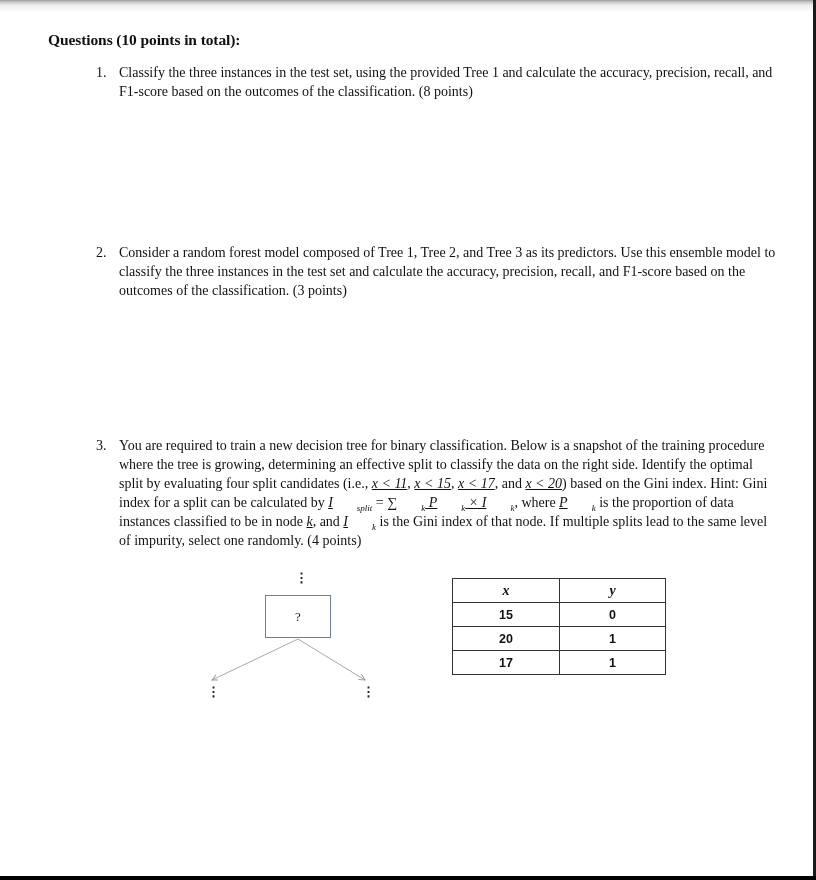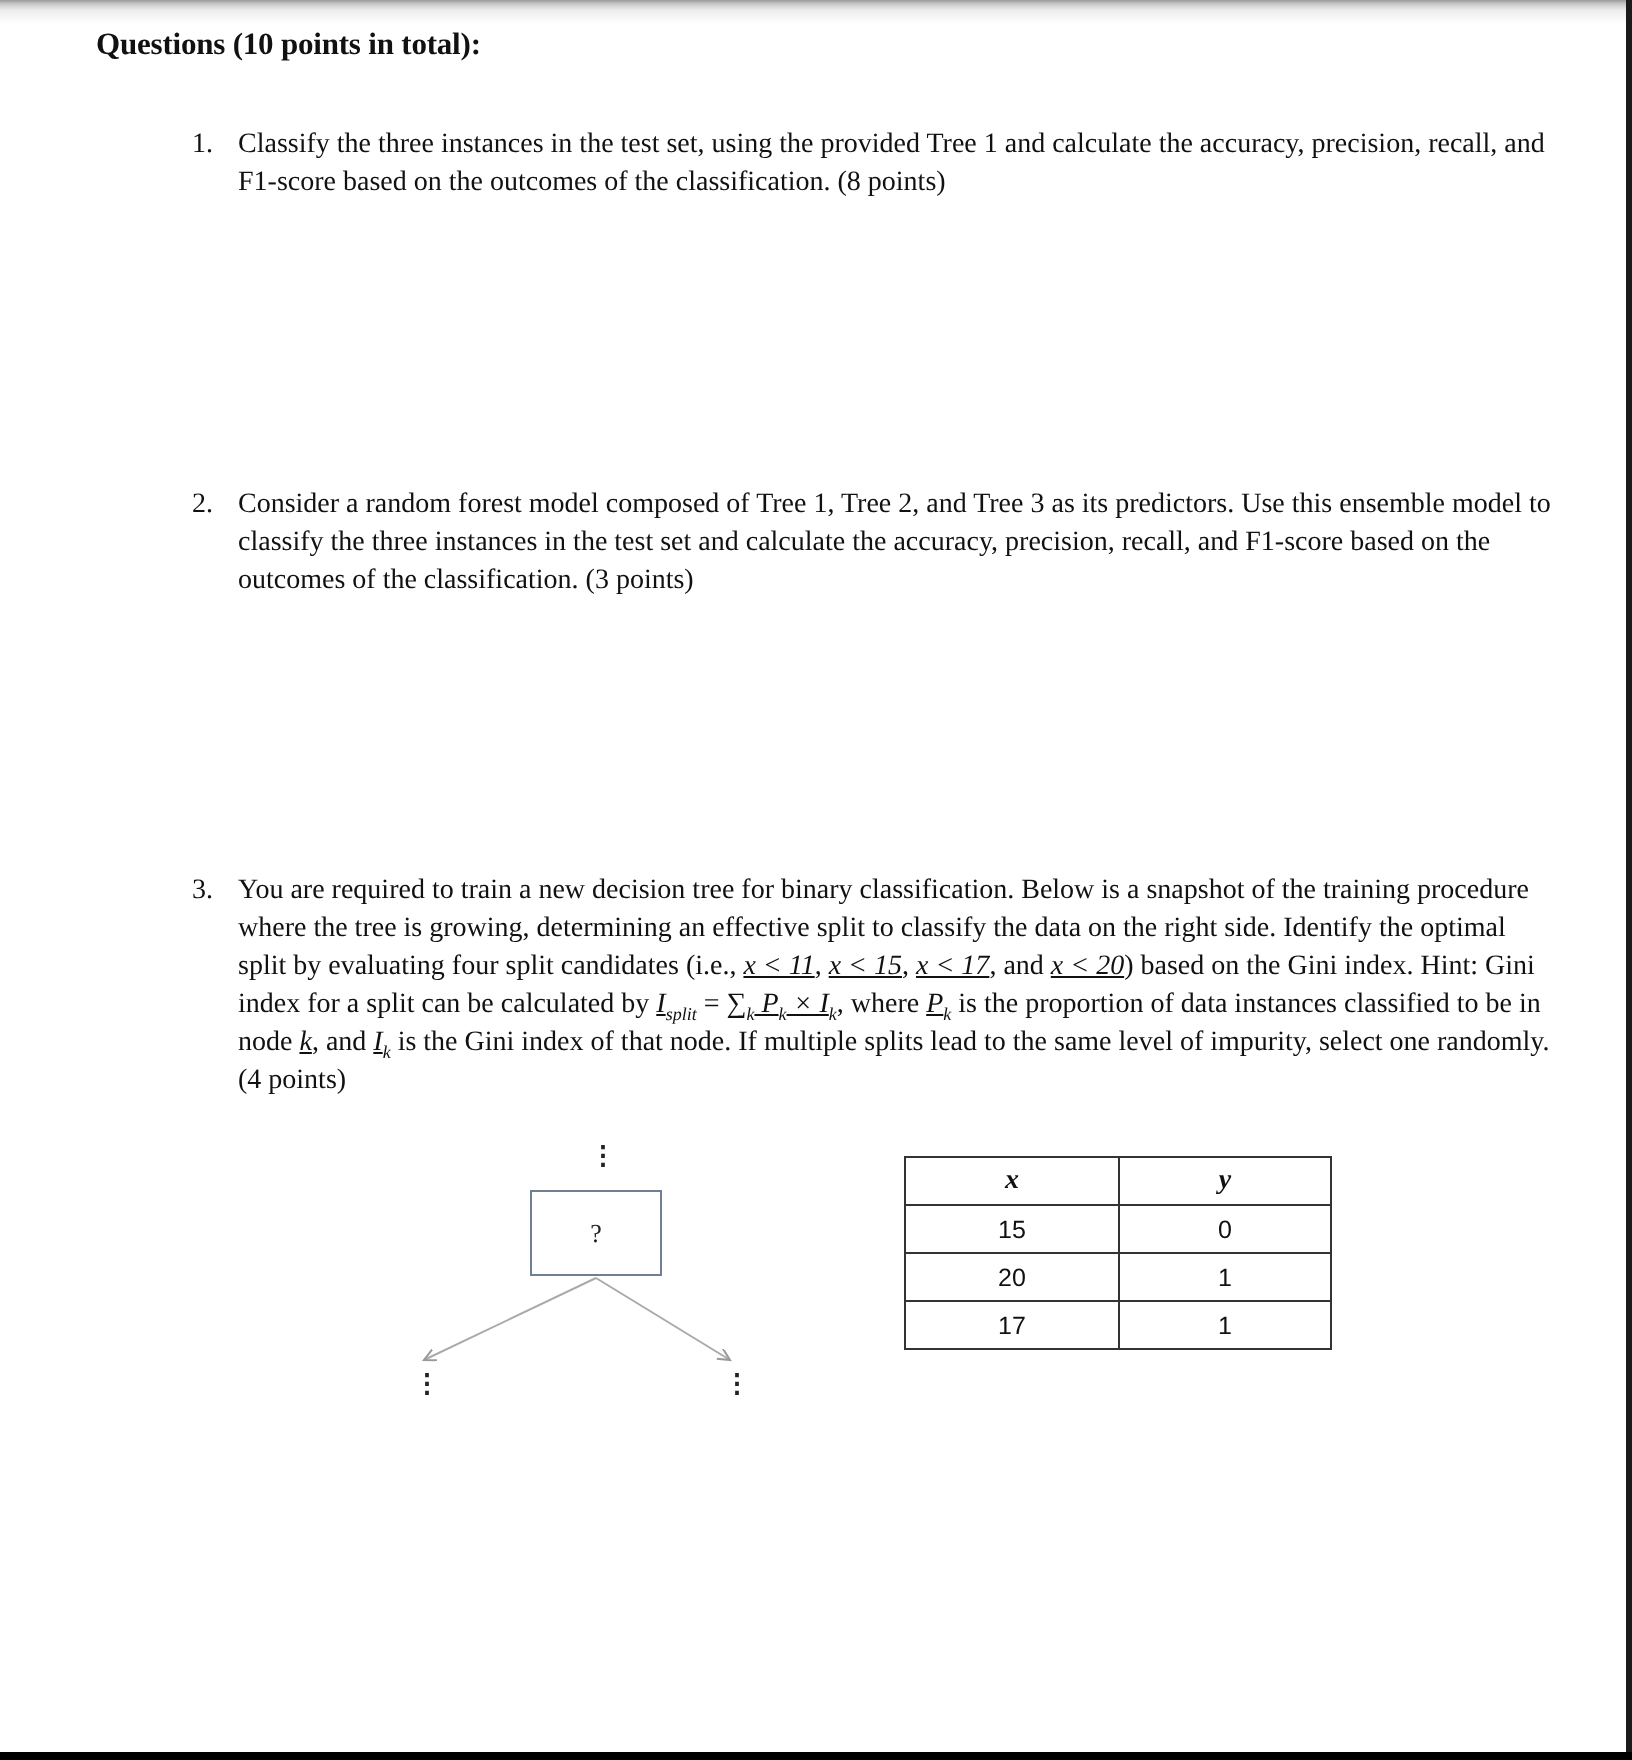--- a/index.html
+++ b/index.html
@@ -13,34 +13,34 @@
     position: absolute; left: 0; top: 0; width: 816px; height: 12px;
     background: linear-gradient(to bottom, #9a9a9a 0px, #c8c8c8 2px, #ececec 5px, #ffffff 12px);
   }
   .right-border {
     position: absolute; right: 0; top: 0; width: 3px; height: 880px; background: #1a1a1a;
   }
   .bottom-border {
     position: absolute; left: 0; bottom: 0; width: 816px; height: 4px; background: #000;
   }
   .heading {
-    position: absolute; left: 48px; top: 14px;
+    position: absolute; left: 48px; top: 31px;
     font-weight: bold; font-size: 15.5px; letter-spacing: -0.1px;
   }
   .q {
     position: absolute; left: 96px; width: 680px;
     font-size: 14px; line-height: 19px;
   }
   .q .num { position: absolute; left: 0; top: 0; }
   .q .body { margin-left: 23px; }
   #q1 { top: 63px; }
   #q2 { top: 243px; }
   #q3 { top: 436px; }
   .math { font-style: italic; text-decoration: underline; }
-  sub { font-size: 9px; font-style: italic; line-height: 0; }
+  sub { font-size: 9px; font-style: italic; line-height: 0; margin-left: 24px; }
 
   
   .tree { position: absolute; left: 195px; top: 572px; width: 200px; height: 140px; }
   .vdots {
     position: absolute; font-size: 13px; line-height: 4px; width: 6px; text-align: center;
     color: #222; font-weight: bold;
   }
   .node {
     position: absolute; left: 70px; top: 23px; width: 66px; height: 43px;
     border: 1px solid #6f7f95; box-sizing: border-box;
@@ -49,21 +49,21 @@
   }
   .tree svg { position: absolute; left: 0; top: 0; }
 
   
   .data-table {
     position: absolute; left: 452px; top: 578px; width: 214px;
     border-collapse: collapse;
     font-family: "Liberation Sans", "DejaVu Sans", sans-serif; font-size: 12.5px;
   }
   .data-table th, .data-table td {
-    border: 1px solid #333; height: 23px; padding: 0; text-align: center;
+    border: 1px solid #333; height: 23px; padding: 0; text-align: center; font-weight: bold;
   }
   .data-table th {
     font-family: "Liberation Serif", "DejaVu Serif", serif; font-style: italic; font-weight: bold; font-size: 14px;
   }
   .data-table .c1 { width: 106px; }
 </style>
 </head>
 <body>
 
 <div class="top-shadow"></div>

